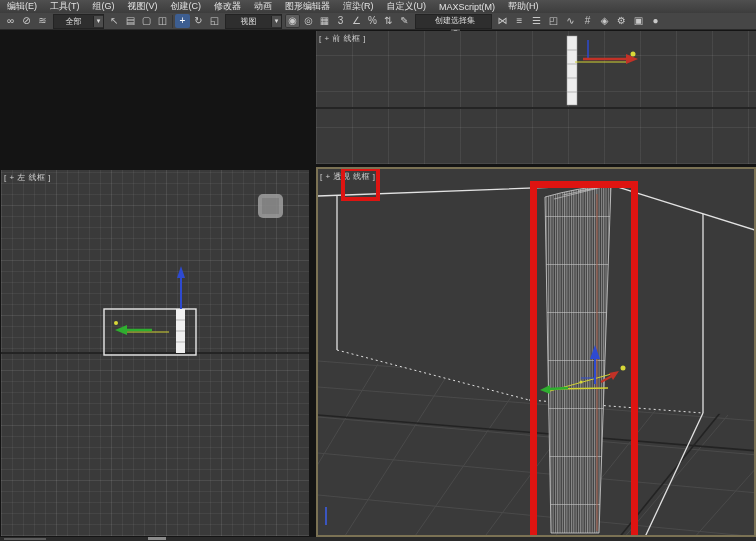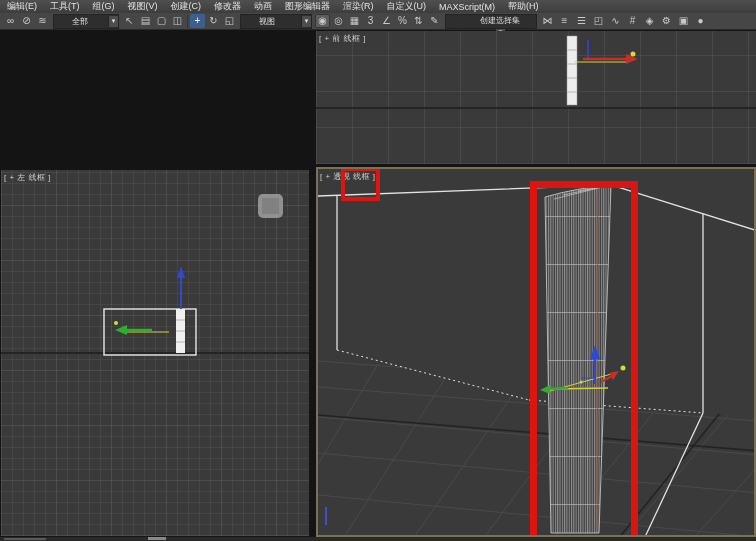--- a/index.html
+++ b/index.html
@@ -1,32 +1,32 @@
 <!DOCTYPE html>
 <html><head>
 <meta charset="utf-8">
 <style>
   html,body{margin:0;padding:0;background:#222;}
   #root{position:relative;width:756px;height:541px;background:#141414;overflow:hidden;
-        font-family:"Liberation Sans","DejaVu Sans",sans-serif;-webkit-font-smoothing:antialiased;}
+        font-family:"Liberation Sans","DejaVu Sans",sans-serif;text-align:center;-webkit-font-smoothing:antialiased;}
   
   .menubar{position:absolute;left:0;top:0;width:756px;height:13px;box-sizing:border-box;
            background:linear-gradient(#4f4f4f,#3d3d3d);display:flex;align-items:center;
            gap:9px;padding:0 5px;font-size:9px;color:#e2e2e2;white-space:nowrap;}
   .mitem{padding:0 2px;cursor:default;}
   
   .toolbar{position:absolute;left:0;top:13px;width:756px;height:17px;box-sizing:border-box;
            background:#464646;border-bottom:1px solid #2a2a2a;display:flex;align-items:center;
            padding:0 3px;gap:1px;}
   .tbicon{width:15px;height:14px;display:flex;align-items:center;justify-content:center;
           font-size:10px;line-height:1;color:#c9c9c9;border-radius:2px;}
   .tbicon.active{background:#3d5e91;color:#fff;}
   .tbicon.pressed{background:#5d5d5d;box-shadow:inset 0 0 0 1px #343434;}
   .tbdrop{height:13px;background:#2e2e2e;border:1px solid #232323;color:#ddd;font-size:8px;
-          display:flex;align-items:center;padding-left:18px;gap:3px;margin:0 2px;}
+          display:flex;align-items:center;padding-left:3px;gap:3px;margin:0 2px;}
   .tbdrop .dar{background:#4d4d4d;border-left:1px solid #232323;width:9px;height:11px;
           font-size:6px;display:flex;align-items:center;justify-content:center;color:#ddd;}
   .sep{width:1px;height:13px;background:#353535;margin:0 1px;}
   
   .vp{position:absolute;background:#3a3a3a;overflow:hidden;}
   .finegrid{background-image:
      repeating-linear-gradient(0deg,rgba(255,255,255,.055) 0 1px,transparent 1px 11px),
      repeating-linear-gradient(90deg,rgba(255,255,255,.055) 0 1px,transparent 1px 11px),
      repeating-linear-gradient(0deg,rgba(255,255,255,.045) 0 1px,transparent 1px 55px),
      repeating-linear-gradient(90deg,rgba(255,255,255,.045) 0 1px,transparent 1px 55px);}

